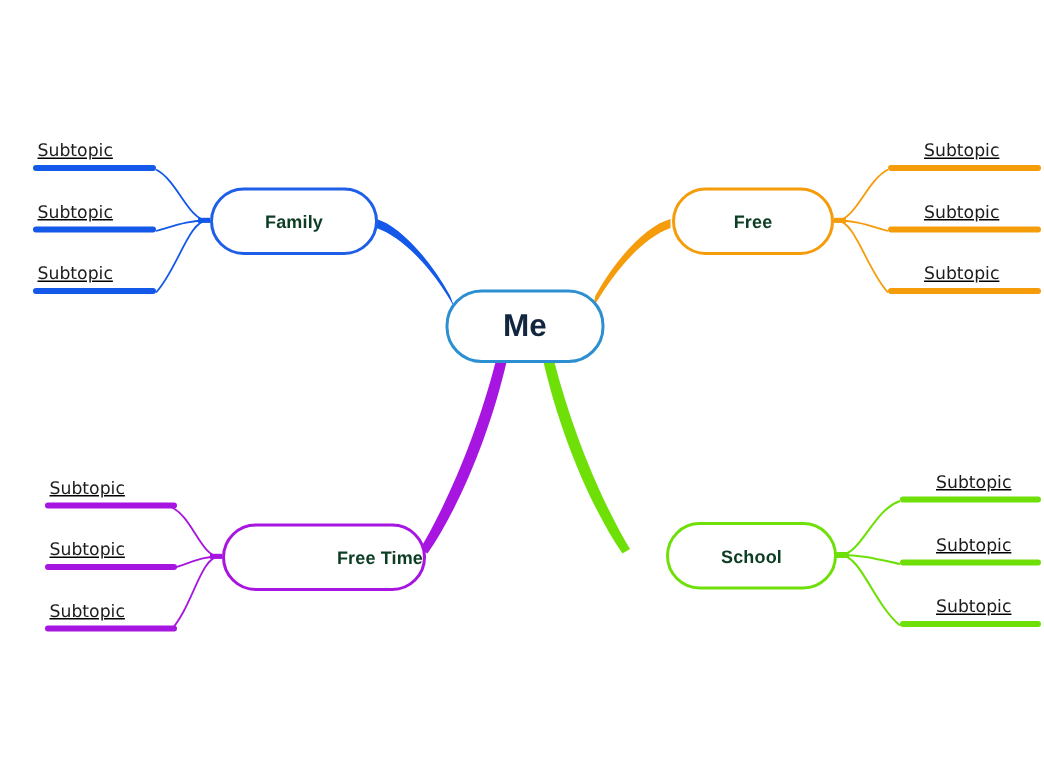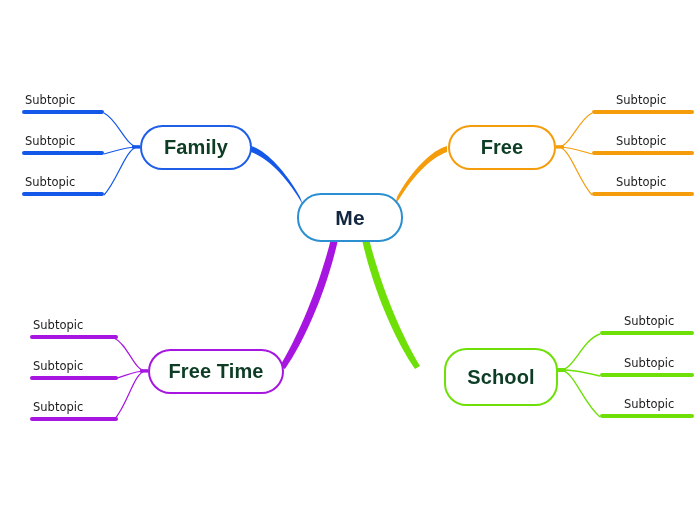--- a/index.html
+++ b/index.html
@@ -48,27 +48,28 @@
     border-radius: 26px;
   }
   .node-central .node-label {
     font-size: 21px;
   }
   .node-branch {
     border-width: 2.5px;
     border-radius: 24px;
   }
   .node-branch .node-label {
-    font-size: 20px;
+    font-size: 12px;
   }
 
   
   .subtopic {
     position: absolute;
     z-index: 4;
+    text-decoration: underline;
   }
   .subtopic-label {
     font-size: 11.5px;
     color: #1c1c1c;
     white-space: nowrap;
     line-height: 14px;
     font-family: "DejaVu Sans", sans-serif;
   }
   .subtopic-rule {
     height: 4px;
@@ -131,24 +132,24 @@
   <div class="node node-central" style="left: 297px; top: 193px; width: 106px; height: 49px; border-color: rgb(43, 143, 209); border-radius: 24px;">
     <span class="node-label" style="color: rgb(18, 38, 63);">Me</span>
   </div>
 
   <div class="node node-branch" style="left: 140px; top: 125px; width: 112px; height: 45px; border-color: rgb(31, 95, 232); border-radius: 22.5px;">
     <span class="node-label" style="color: rgb(13, 61, 36);">Family</span>
   </div>
   <div class="node node-branch" style="left: 448px; top: 125px; width: 108px; height: 45px; border-color: rgb(245, 156, 11); border-radius: 22.5px;">
     <span class="node-label" style="color: rgb(13, 61, 36);">Free</span>
   </div>
-  <div class="node node-branch" style="left: 148px; top: 349px; width: 136px; height: 45px; border-color: rgb(167, 21, 224); border-radius: 22.5px;">
+  <div class="node node-branch" style="left: 148px; top: 349px; width: 136px; height: 45px; border-color: rgb(167, 21, 224); border-radius: 22.5px; justify-content: flex-end;">
     <span class="node-label" style="color: rgb(13, 61, 36);">Free Time</span>
   </div>
-  <div class="node node-branch" style="left: 444px; top: 348px; width: 114px; height: 58px; border-color: rgb(110, 224, 8); border-radius: 22.5px;">
+  <div class="node node-branch" style="left: 444px; top: 348px; width: 114px; height: 45px; border-color: rgb(110, 224, 8); border-radius: 22.5px;">
     <span class="node-label" style="color: rgb(13, 61, 36);">School</span>
   </div>
 
   <div class="subtopic align-left" style="left: 22px; top: 93px; width: 82px;">
     <div class="subtopic-label">Subtopic</div>
     <div class="subtopic-rule" style="background: rgb(19, 88, 232); width: 82px;"></div>
   </div>
   <div class="subtopic align-left" style="left: 22px; top: 134px; width: 82px;">
     <div class="subtopic-label">Subtopic</div>
     <div class="subtopic-rule" style="background: rgb(19, 88, 232); width: 82px;"></div>

